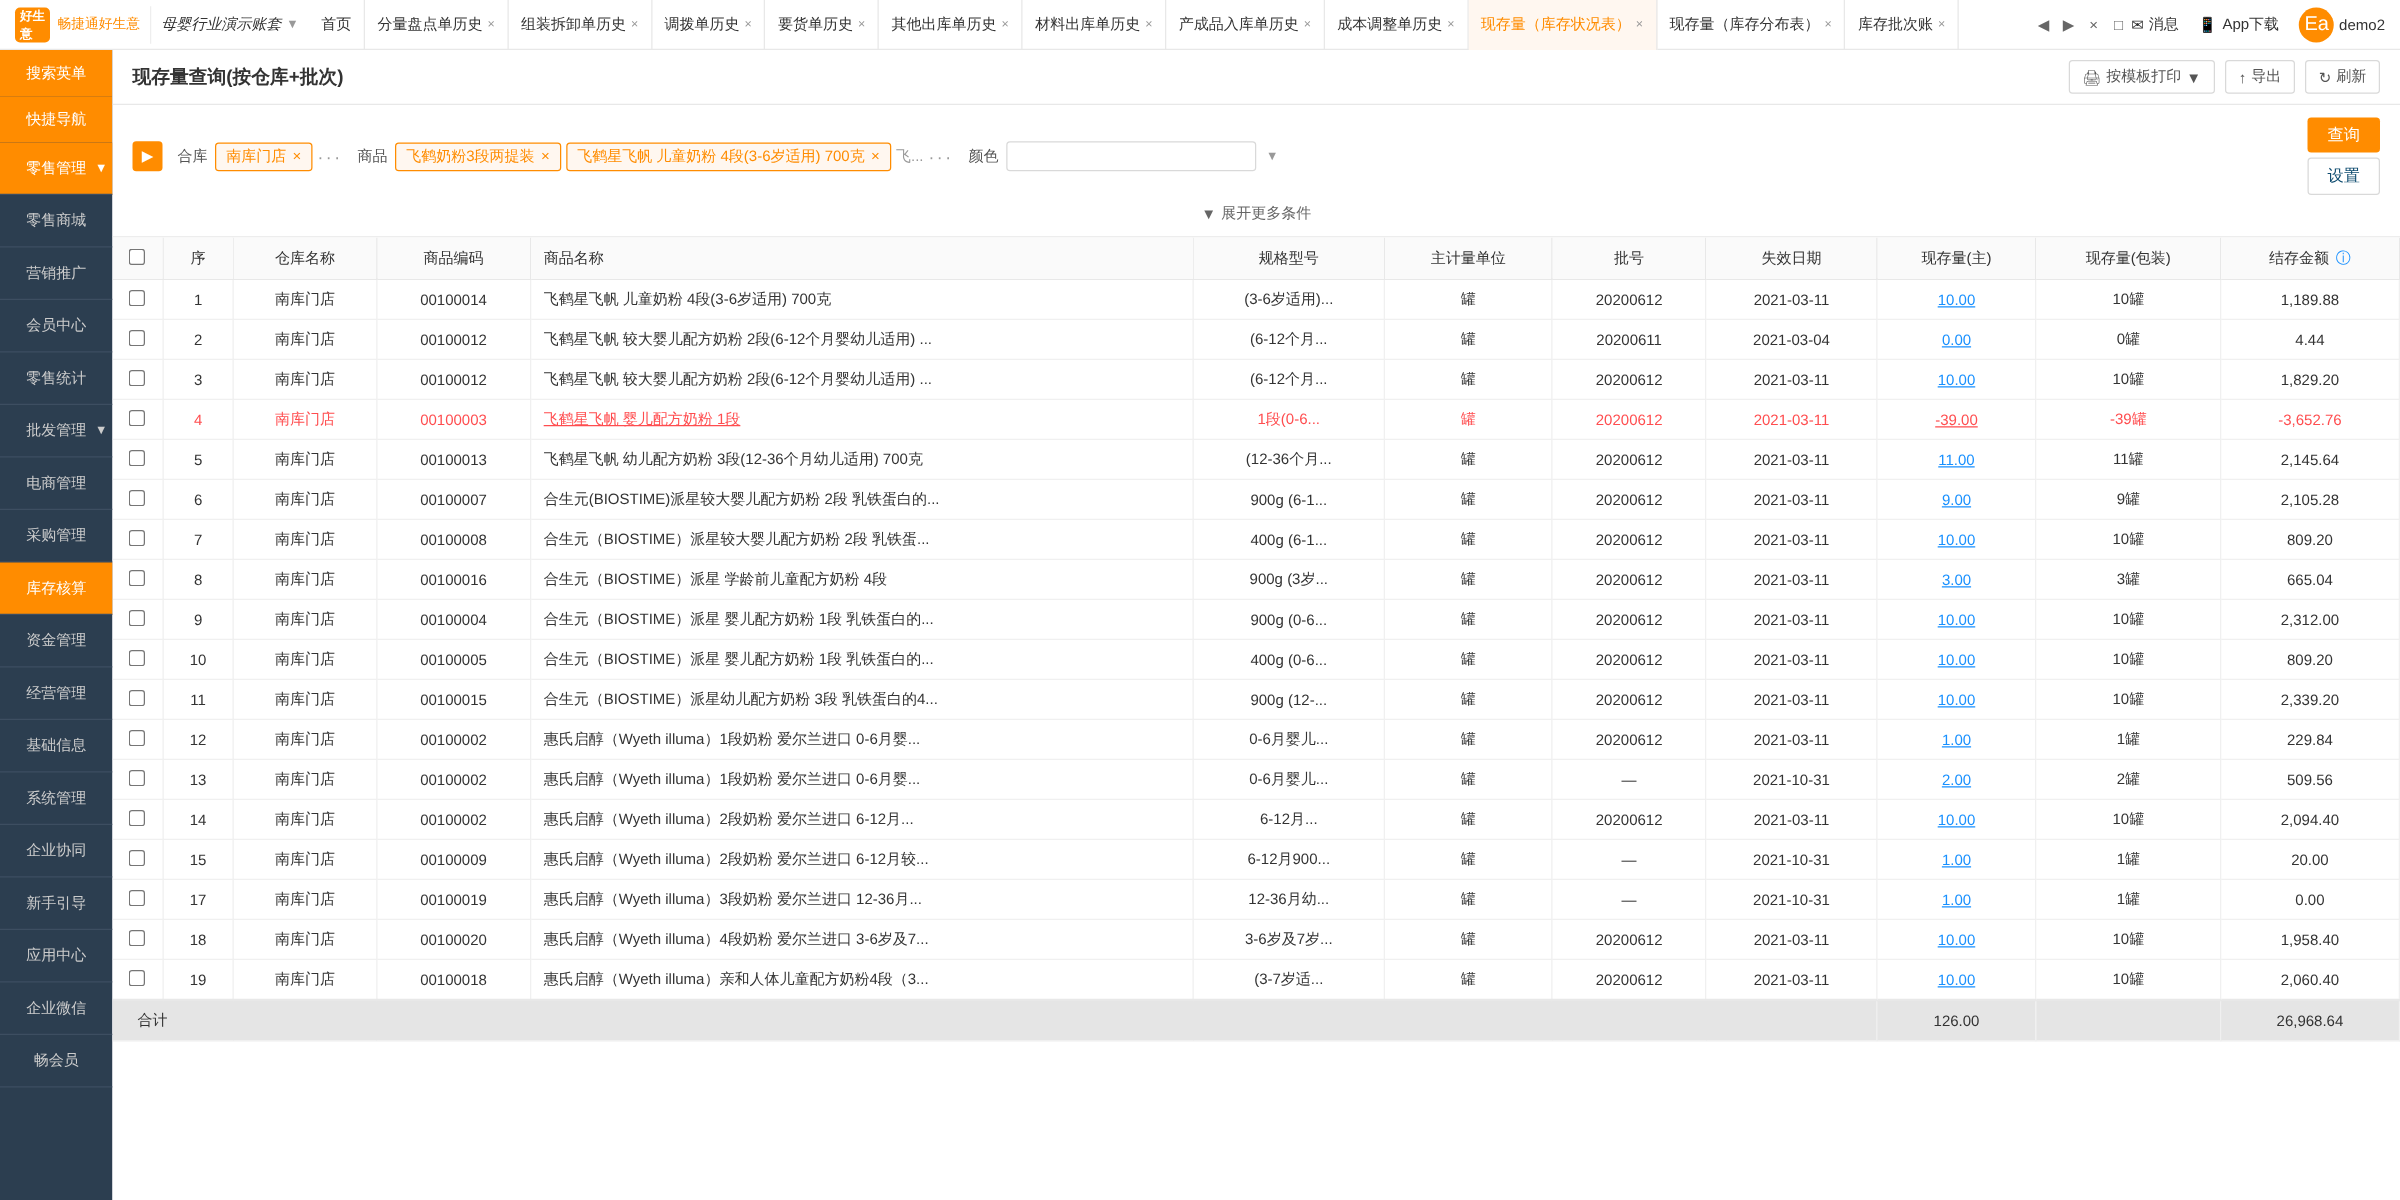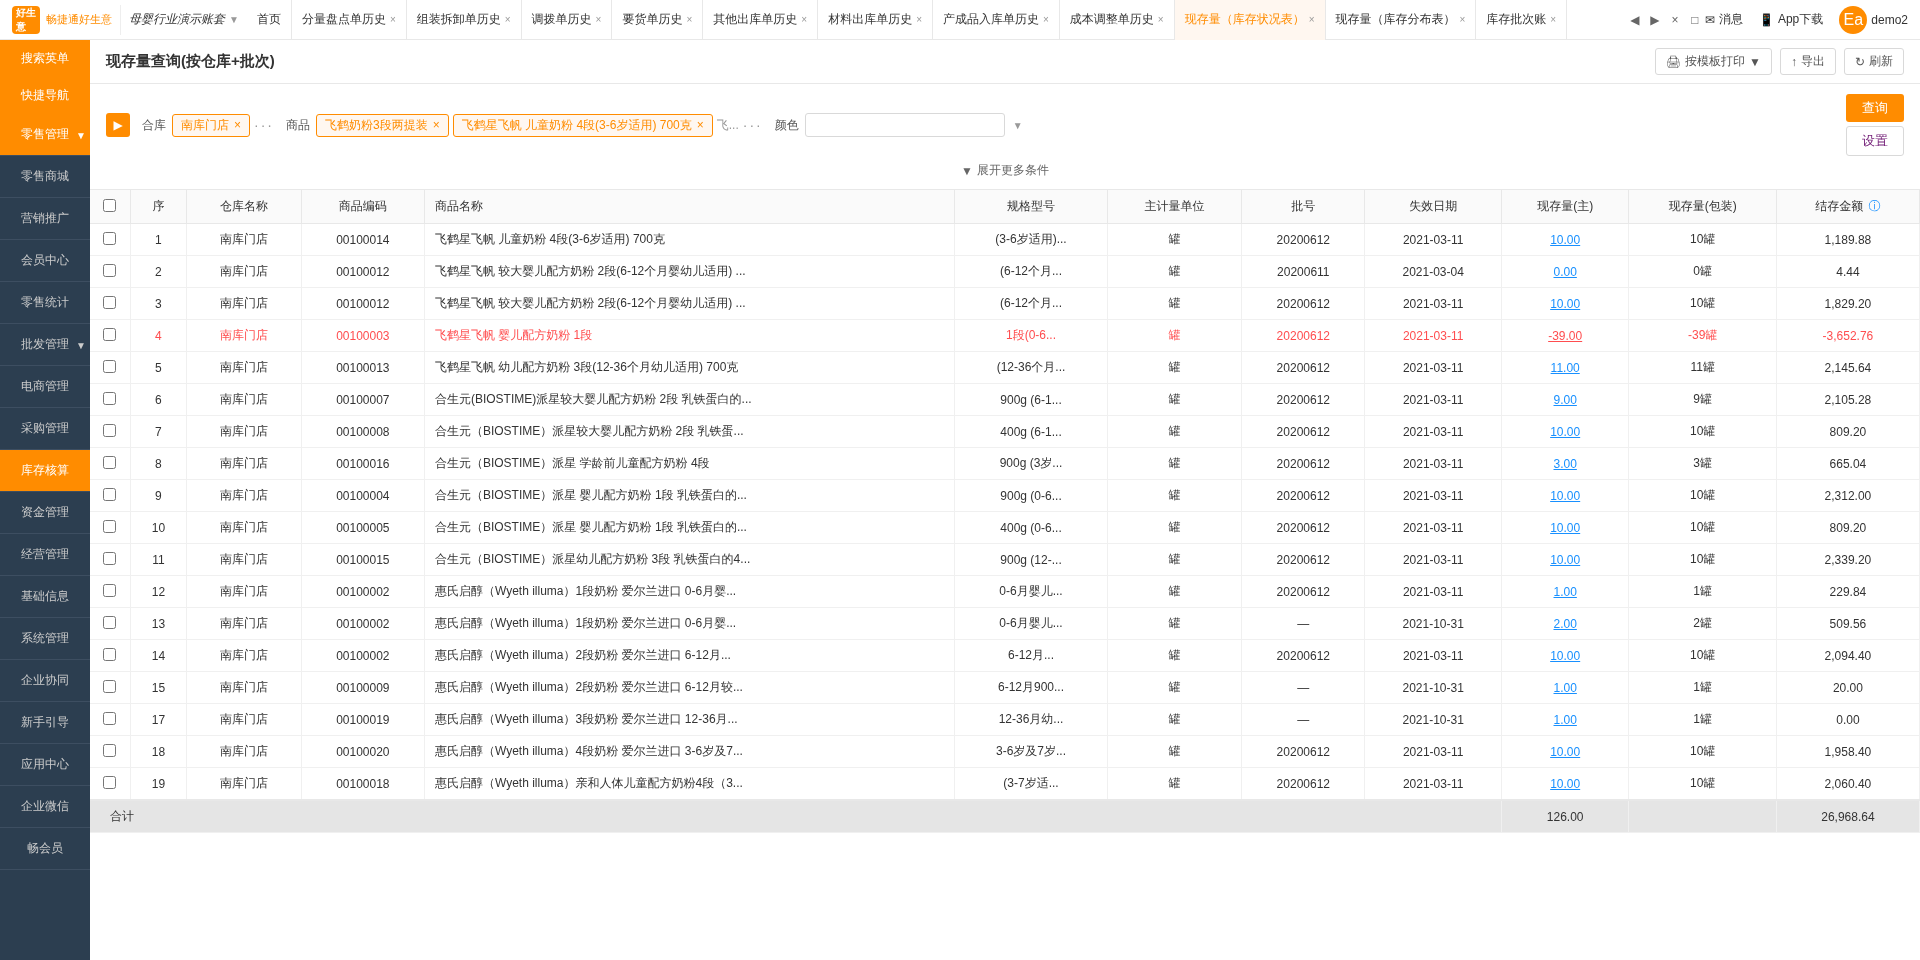--- a/index.html
+++ b/index.html
@@ -44,21 +44,21 @@
     .filter-row { display: flex; align-items: center; gap: 12px; flex-wrap: wrap; }
     .filter-group { display: flex; align-items: center; gap: 6px; }
     .filter-label { color: #555; font-size: 12px; white-space: nowrap; }
     .filter-tags { display: flex; align-items: center; gap: 4px; flex-wrap: wrap; }
     .filter-tag { display: flex; align-items: center; gap: 3px; background: #fff7f0; border: 1px solid #ff8c00; color: #ff8c00; padding: 2px 8px; border-radius: 3px; font-size: 12px; }
     .filter-tag .remove { cursor: pointer; color: #ff8c00; margin-left: 2px; }
     .filter-more { color: #999; cursor: pointer; font-size: 12px; }
     .filter-dots { color: #999; cursor: pointer; font-size: 14px; letter-spacing: 2px; }
     .expand-btn { display: flex; align-items: center; gap: 4px; color: #666; cursor: pointer; font-size: 12px; margin-top: 6px; justify-content: center; }
     .search-btn { background: #ff8c00; color: white; border: none; padding: 5px 16px; border-radius: 3px; cursor: pointer; font-size: 13px; }
-    .setting-btn { background: white; color: #701a75; border: 1px solid #d9d9d9; padding: 5px 12px; border-radius: 3px; cursor: pointer; font-size: 13px; }
+    .setting-btn { background: white; color: #0c4a6e; border: 1px solid #d9d9d9; padding: 5px 12px; border-radius: 3px; cursor: pointer; font-size: 13px; }
     .action-btns { display: flex; flex-direction: column; gap: 4px; margin-left: auto; }
     .expand-arrow { width: 24px; height: 24px; background: #ff8c00; color: white; border: none; border-radius: 3px; cursor: pointer; display: flex; align-items: center; justify-content: center; flex-shrink: 0; }
 
     
     .table-container { flex: 1; overflow: auto; background: white; margin: 0; }
     table { width: 100%; border-collapse: collapse; font-size: 12px; }
     thead th { background: #fafafa; border-bottom: 1px solid #e8e8e8; border-right: 1px solid #e8e8e8; padding: 8px 10px; text-align: center; color: #333; font-weight: normal; white-space: nowrap; position: sticky; top: 0; z-index: 1; }
     thead th:first-child { width: 40px; }
     tbody td { border-bottom: 1px solid #f0f0f0; border-right: 1px solid #f0f0f0; padding: 7px 10px; text-align: center; color: #333; white-space: nowrap; }
     tbody tr.negative td { color: #ff4d4f; }
@@ -307,21 +307,21 @@
     <td>2021-03-11</td>
     <td><span class="underline-link ">10.00</span></td>
     <td class="">10罐</td>
     <td class="">1,829.20</td>
   </tr>
             <tr class="negative">
     <td><input type="checkbox" style=""></td>
     <td>4</td>
     <td>南库门店</td>
     <td>00100003</td>
-    <td class="left-align" style="max-width:320px;overflow:hidden;text-overflow:ellipsis;">飞鹤星飞帆 婴儿配方奶粉 1段</td>
+    <td class="left-align" style="max-width:320px;overflow:hidden;text-overflow:ellipsis;text-decoration:underline;">飞鹤星飞帆 婴儿配方奶粉 1段</td>
     <td>1段(0-6...</td>
     <td>罐</td>
     <td>20200612</td>
     <td>2021-03-11</td>
     <td><span class="underline-link negative-val">-39.00</span></td>
     <td class="negative-val">-39罐</td>
     <td class="negative-val">-3,652.76</td>
   </tr>
             <tr>
     <td><input type="checkbox" style=""></td>

